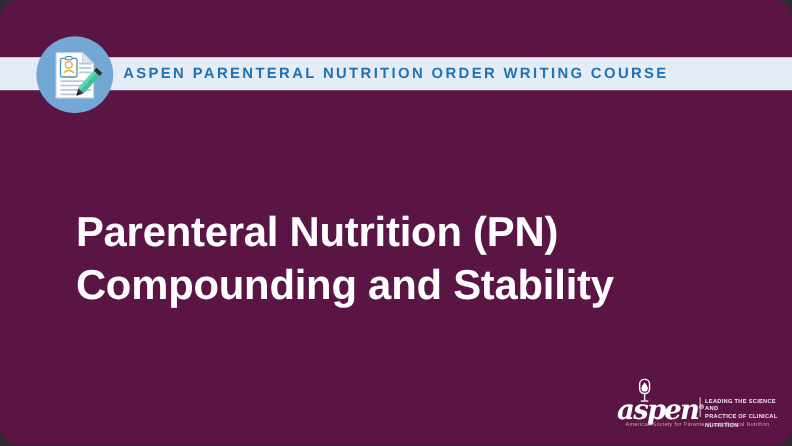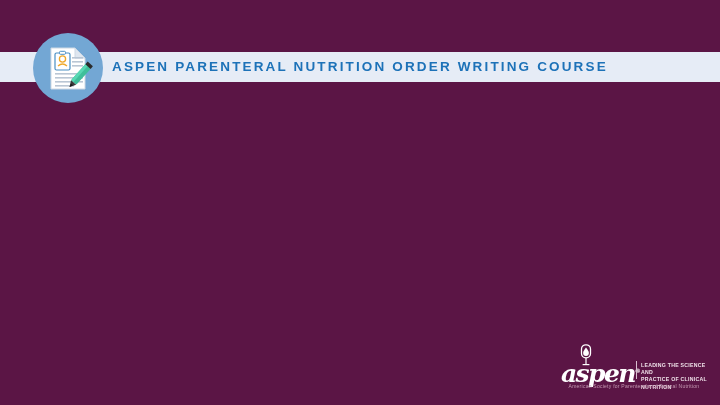--- a/index.html
+++ b/index.html
@@ -7,20 +7,21 @@
     padding: 0;
     background: #2b2b2b;
   }
   .slide {
     position: relative;
     width: 720px;
     height: 405px;
     background: #5b1545;
     overflow: hidden;
     font-family: "Liberation Sans", sans-serif;
+    border-radius: 16px;
   }
 
   
   .banner {
     position: absolute;
     left: 0;
     top: 52px;
     width: 720px;
     height: 30px;
     background: #e6ecf6;
@@ -162,20 +163,24 @@
         <rect x="41.5" y="30" width="3" height="22" fill="#57d8b3"></rect>
         <rect x="41.5" y="27" width="7" height="3.5" fill="#2b2b2b"></rect>
         <path d="M41.5 52 L45 58 L48.5 52 Z" fill="#3a3a3a"></path>
         <path d="M43.6 54.5 L45 58 L46.4 54.5 Z" fill="#1b1b1b"></path>
       </g>
     </svg>
   </div>
 
   <div class="banner-title">ASPEN PARENTERAL NUTRITION ORDER WRITING COURSE</div>
 
+  <h1 class="title">
+    <span class="title-line">Parenteral Nutrition (PN)</span>
+    <span class="title-line">Compounding and Stability</span>
+  </h1>
 
   <div class="logo">
     <div class="logo-drip">
       <svg width="16" height="22" viewBox="0 0 16 22" aria-hidden="true">
         <rect x="3.5" y="0.8" width="9" height="13" rx="4.3" fill="none" stroke="#ffffff" stroke-width="1.3"></rect>
         <path d="M8 3.6 C9.9 6.2 10.9 7.6 10.9 9.1 A2.9 2.9 0 0 1 5.1 9.1 C5.1 7.6 6.1 6.2 8 3.6 Z" fill="#ffffff"></path>
         <rect x="7.4" y="13.6" width="1.2" height="6.6" fill="#ffffff"></rect>
         <rect x="4.6" y="20" width="6.8" height="1.2" fill="#ffffff"></rect>
       </svg>
     </div>

